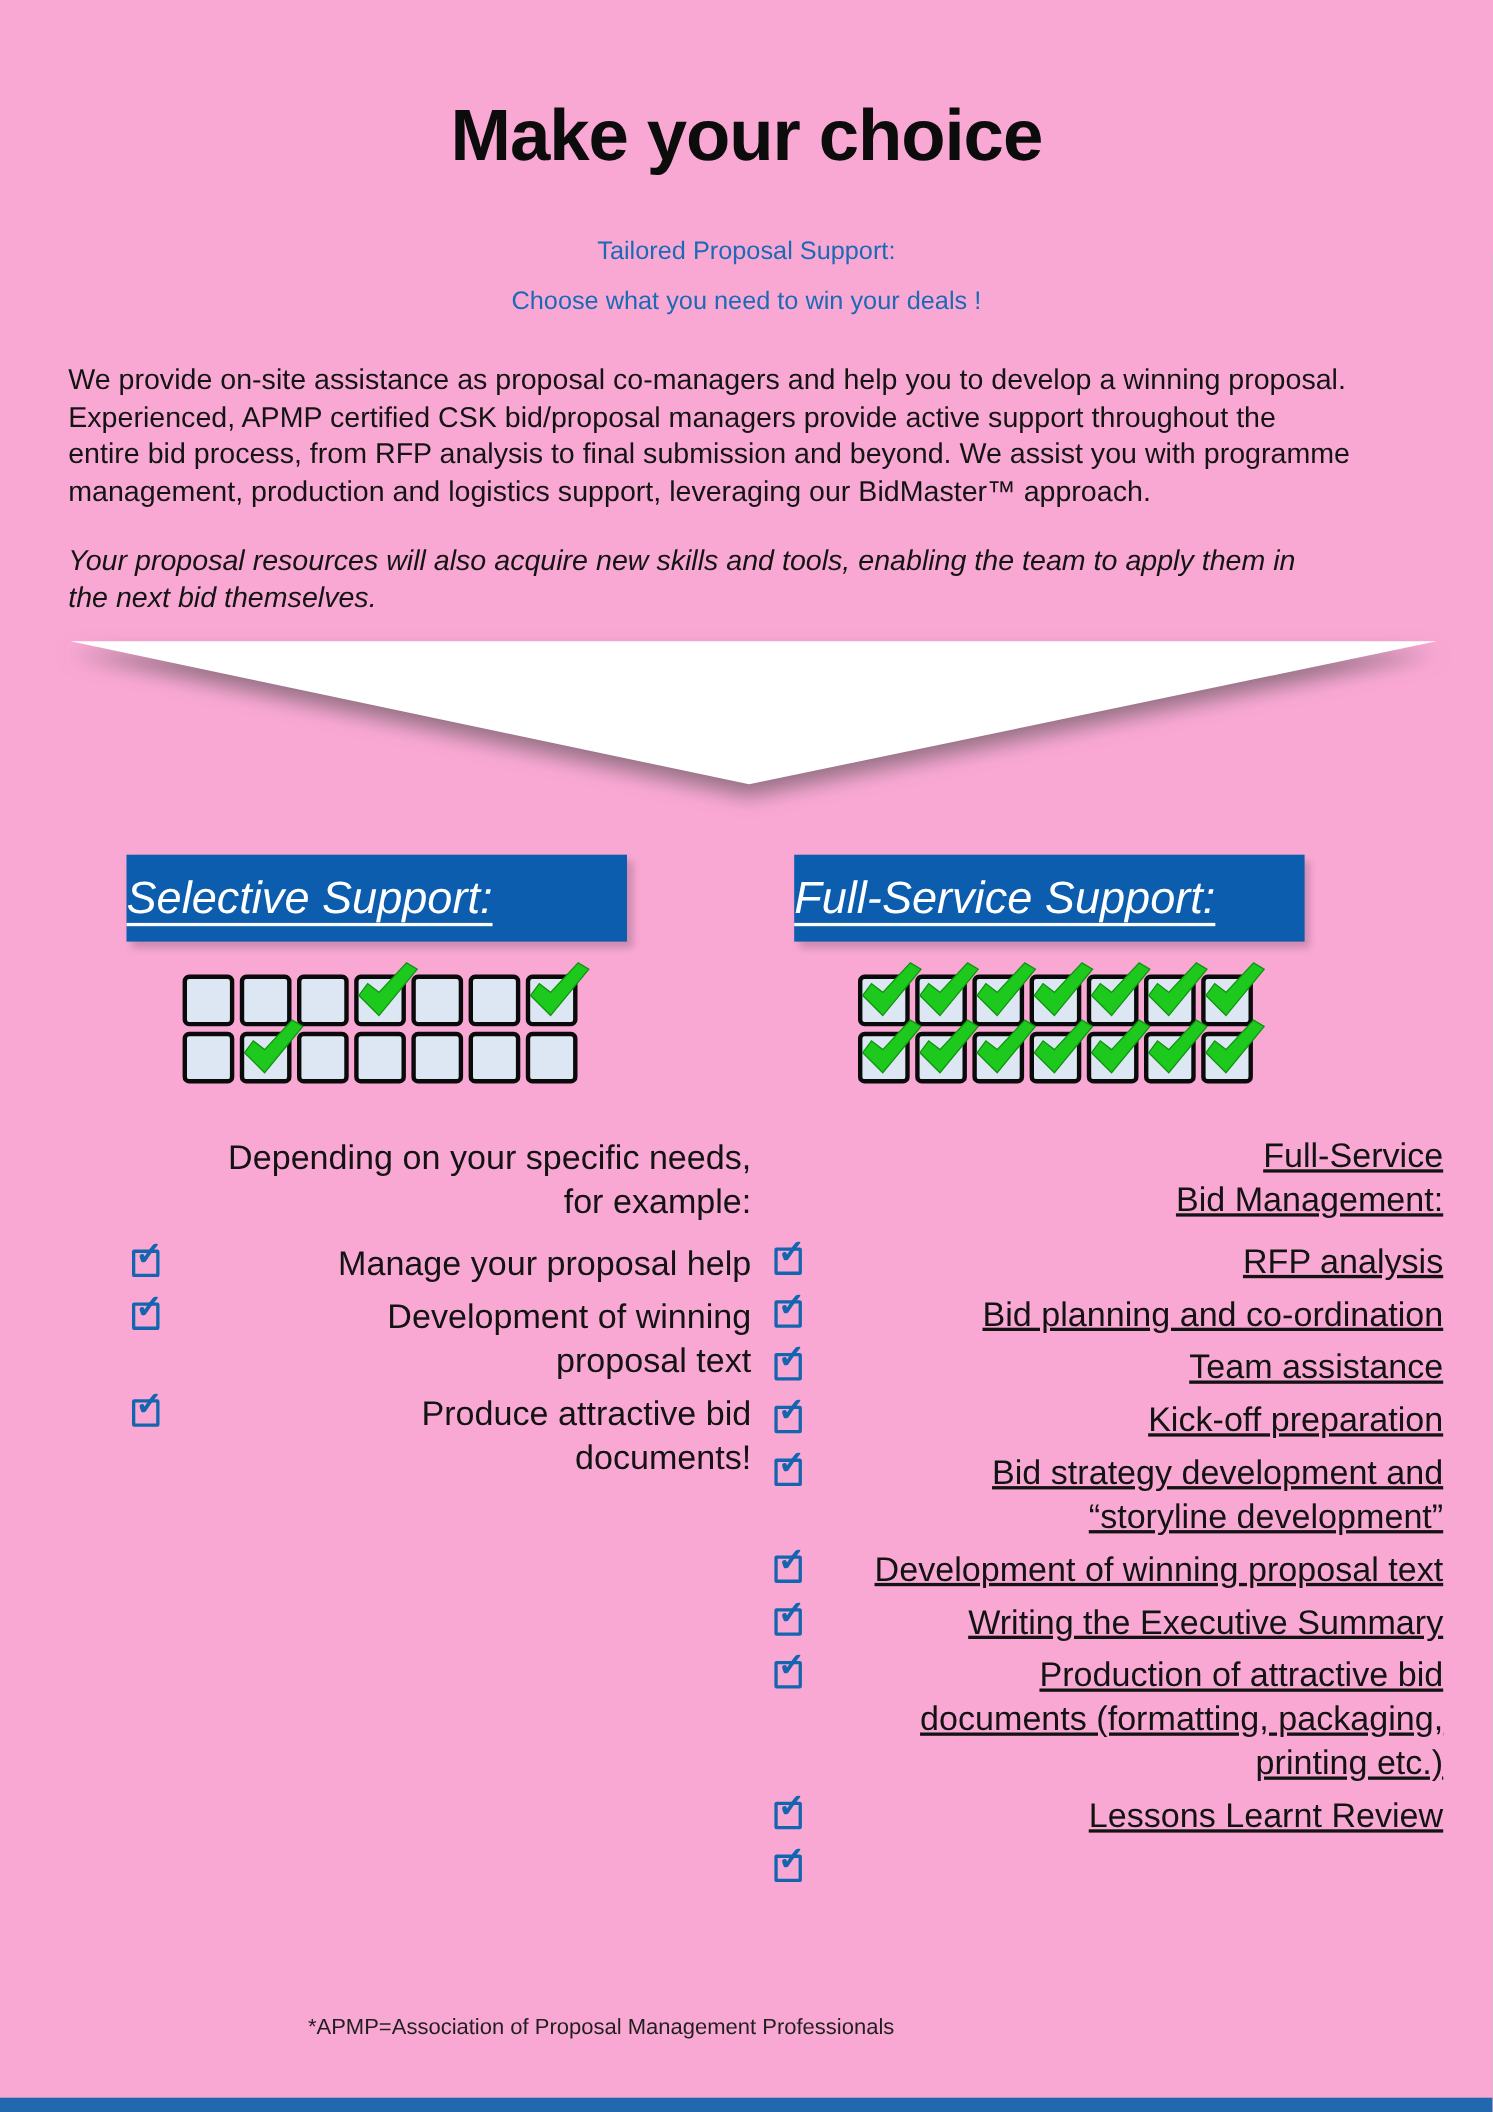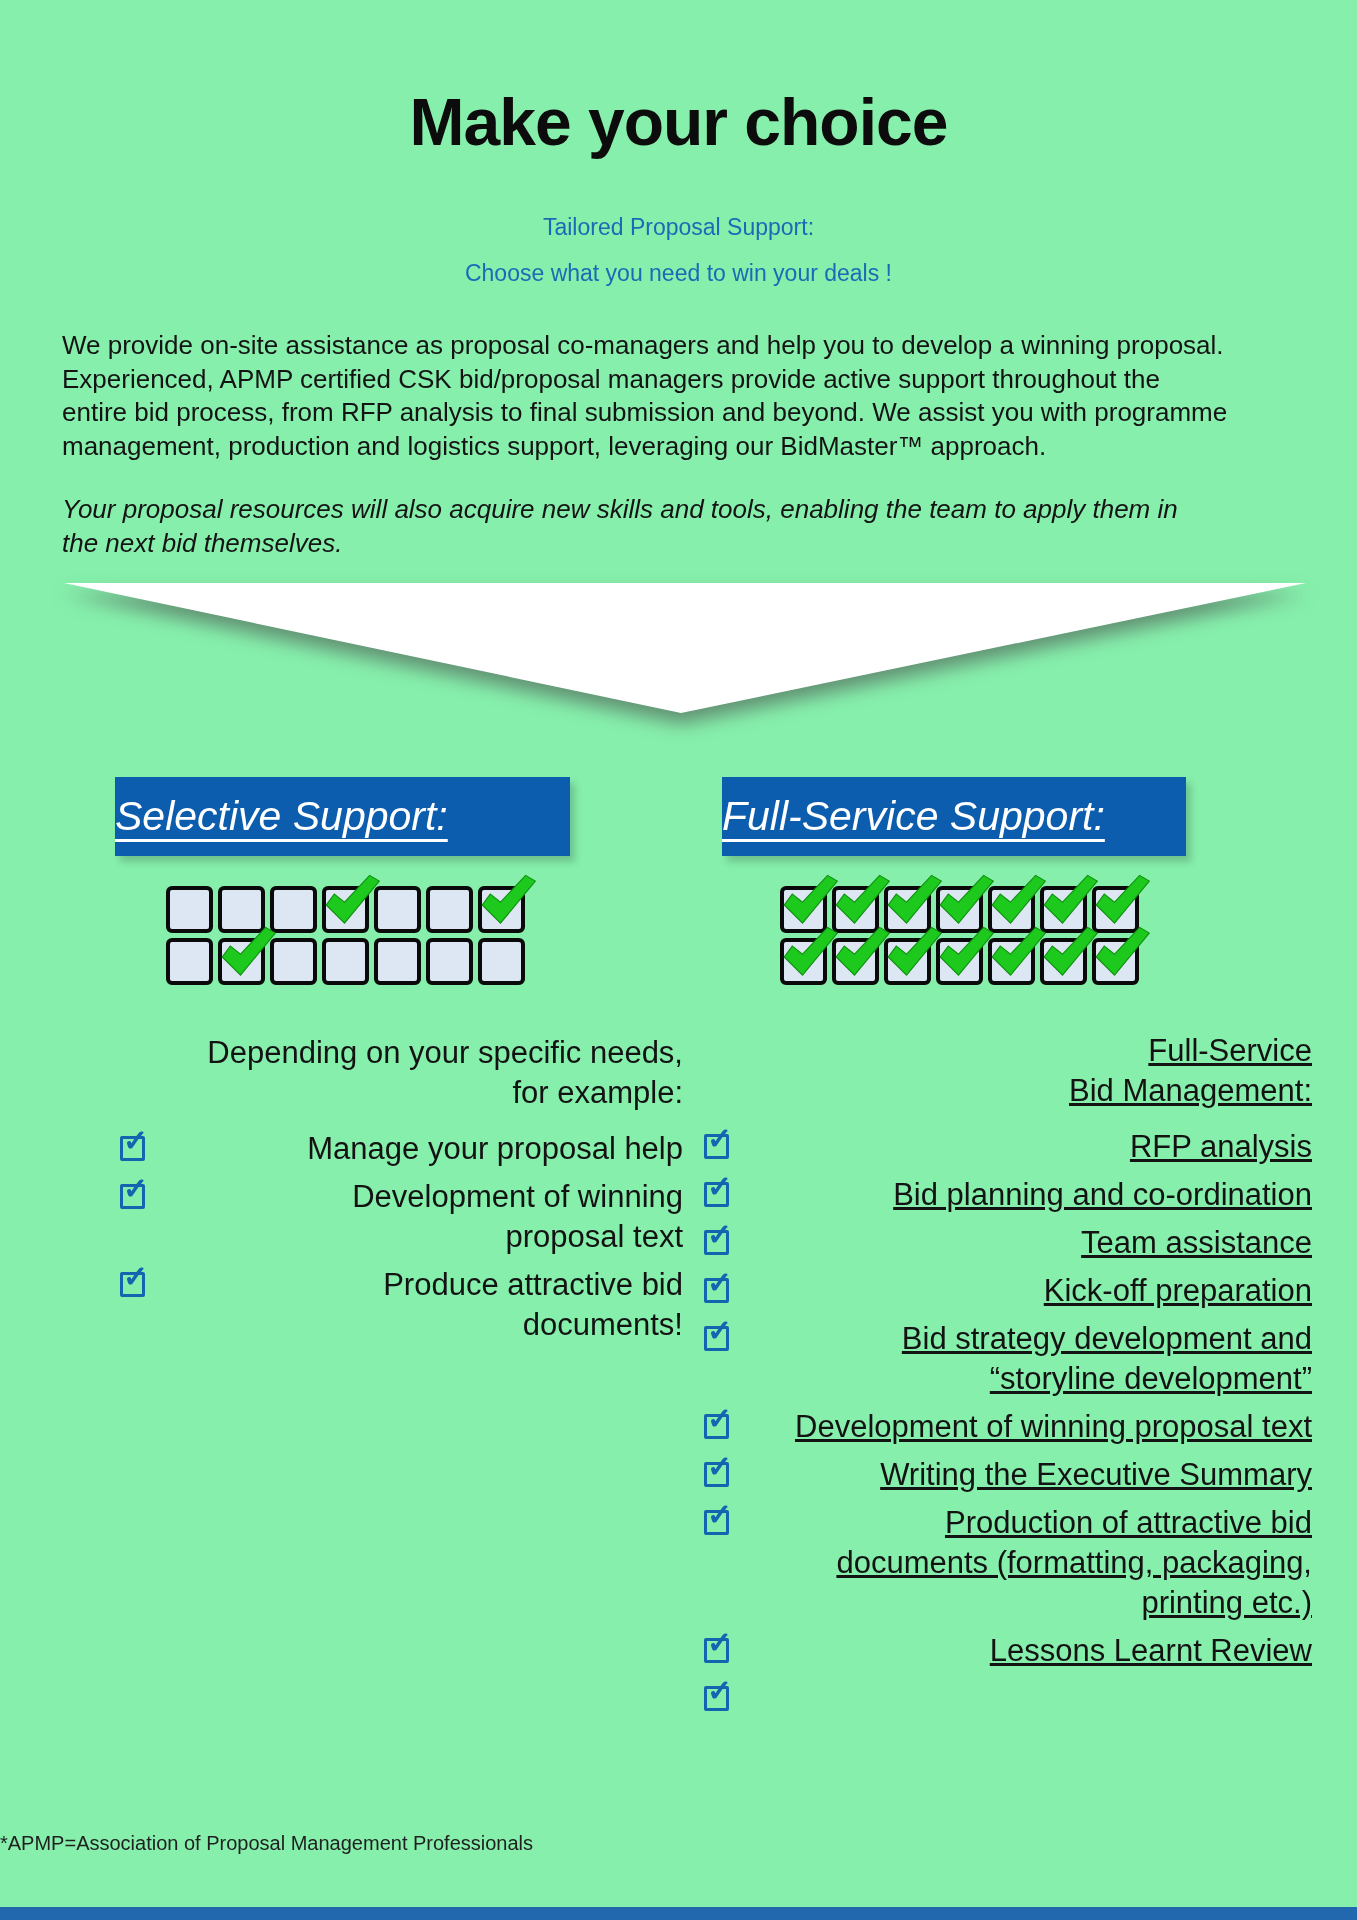--- a/index.html
+++ b/index.html
@@ -1,18 +1,18 @@
 <!DOCTYPE html>
 <html><head>
 <meta charset="utf-8">
 <style>
   html,body{margin:0;padding:0;background:#c7c7c7;}
   .slide{
     position:relative;width:1357px;height:1920px;margin:0 auto;
-    background:#86efac;overflow:hidden;
+    background:#f9a8d4;overflow:hidden;
     font-family:"Liberation Sans",sans-serif;color:#161616;
   }
   .title{
     position:absolute;top:84px;left:0;width:100%;margin:0;
     text-align:center;font-size:66px;font-weight:bold;letter-spacing:-1px;color:#0c0c0c;
   }
   .subtitle{
     position:absolute;top:204px;left:0;width:100%;
     text-align:center;font-size:23px;line-height:46px;
     color:#1c6ab5;white-space:pre-line;
@@ -62,21 +62,21 @@
   .mini-check{
     position:absolute;left:2px;top:7px;width:19px;height:19px;display:block;
     border:3px solid #1465af;border-radius:2px;
   }
   .tick{
     position:absolute;top:-13px;left:0px;
     font-size:30px;font-weight:bold;color:#1465af;line-height:1;
   }
   .footnote{
     position:absolute;top:1832px;left:0;width:1093px;
-    text-align:left;font-size:20px;color:#1f1f1f;
+    text-align:center;font-size:20px;color:#1f1f1f;
   }
   .bottom-bar{
     position:absolute;left:0;bottom:0;width:100%;height:13px;background:#2268ae;
   }
 </style>
 </head>
 <body>
 
 <div class="slide">
 

